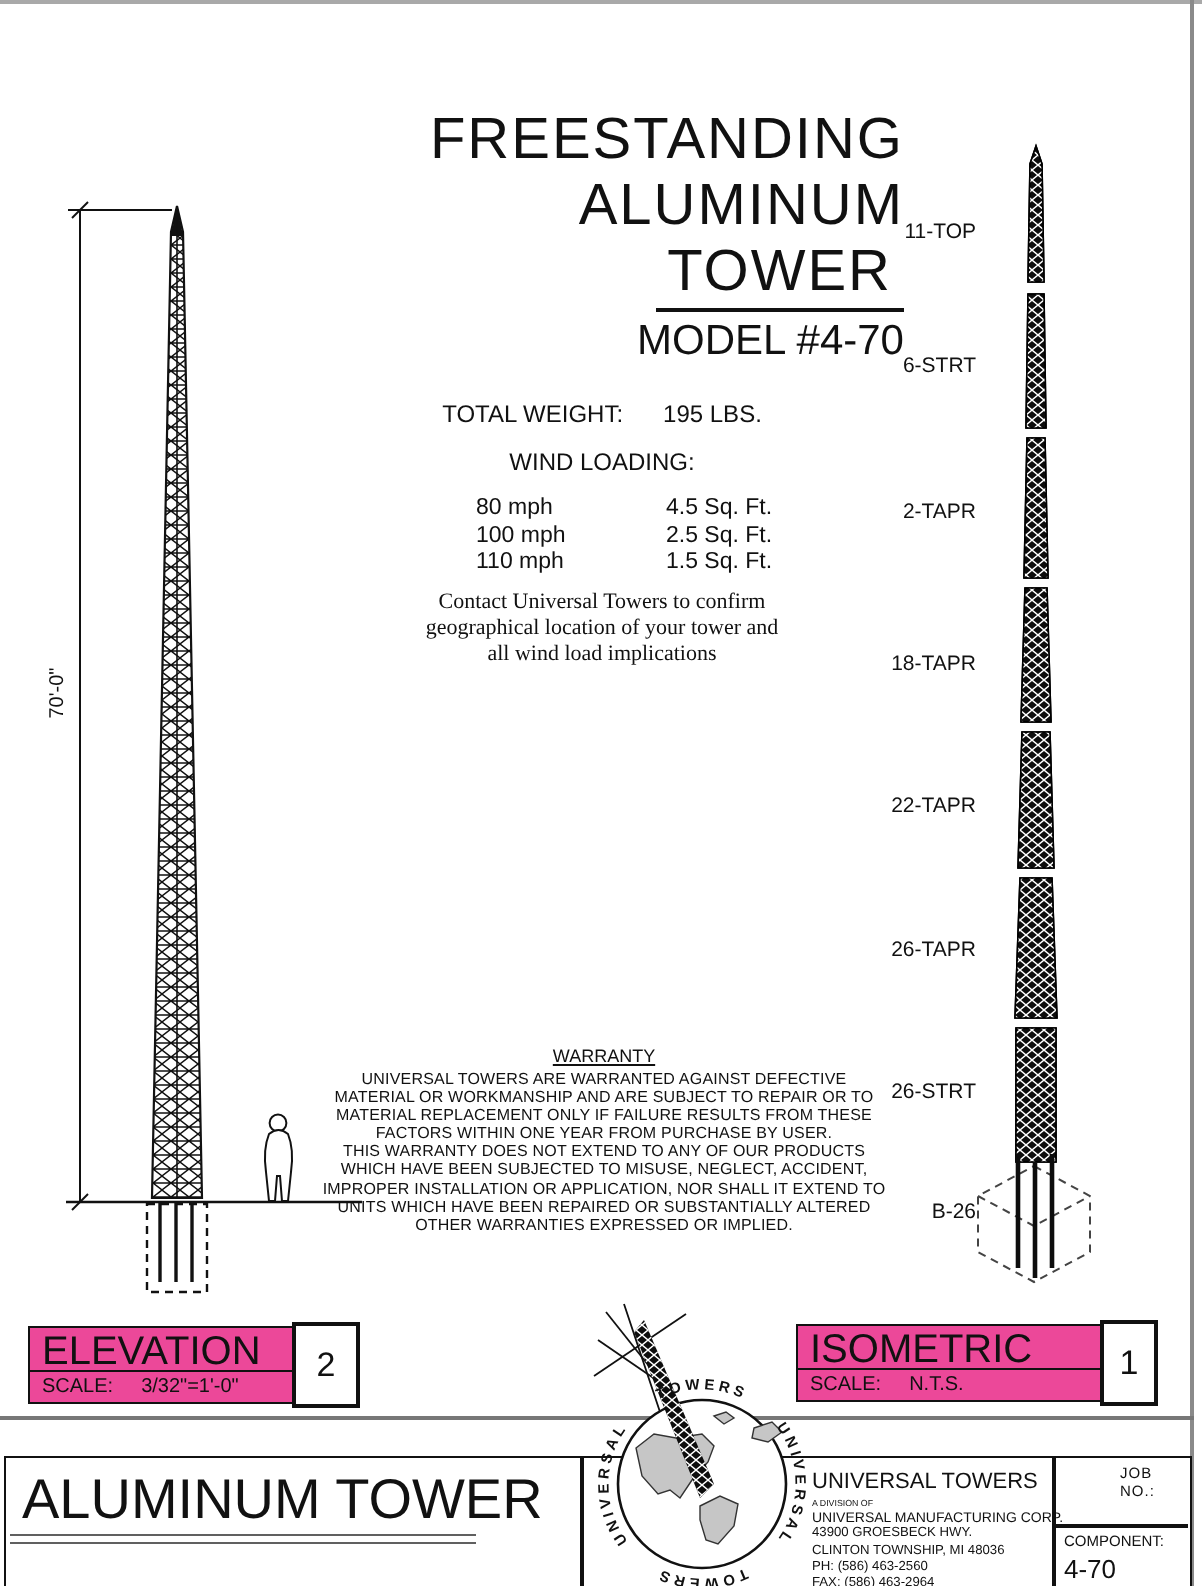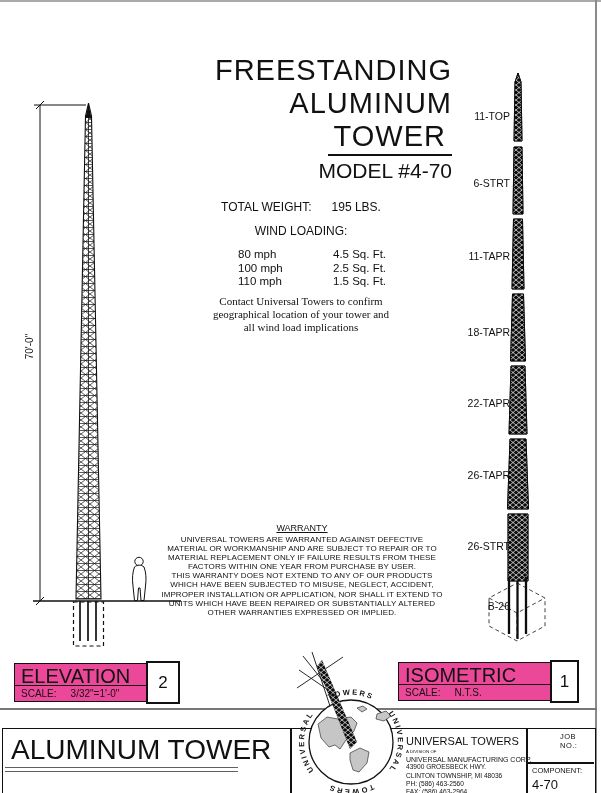--- a/index.html
+++ b/index.html
@@ -31,21 +31,21 @@
 
   
   .warranty { left:148px; top:523px; width:308px; text-align:center; }
   .warranty .wh { font-size:9px; text-decoration:underline; margin-bottom:2px; }
   .warranty .wl { font-size:8px; line-height:9.1px; letter-spacing:0.1px; }
 
   
   .dim-70 { left:-1px; top:341px; width:60px; text-align:center; font-size:10px; transform:rotate(-90deg); }
 
   
-  .iso-label { left:442px; width:68px; text-align:right; font-size:10.5px; }
+  .iso-label { left:420px; width:68px; text-align:right; font-size:10.5px; }
 
   
   .view-box { position:absolute; border:1.6px solid #111; background:#ec4899; }
   .vb-title { height:22px; border-bottom:1.4px solid #111; font-size:20px; padding:1px 0 0 6px; white-space:nowrap; }
   .vb-scale { font-size:10px; padding:2px 0 0 6px; white-space:nowrap; }
   .vb-scale .sv { margin-left:14px; }
   .num-box { position:absolute; border:2px solid #111; background:#fff; display:flex; align-items:center; justify-content:center; font-size:17px; }
 
   .rule-709 { left:0; top:708px; width:597px; height:2px; background:#777; }
 
@@ -115,21 +115,21 @@
     <div class="wl">WHICH HAVE BEEN SUBJECTED TO MISUSE, NEGLECT, ACCIDENT,</div>
     <div class="wl">IMPROPER INSTALLATION OR APPLICATION, NOR SHALL IT EXTEND TO</div>
     <div class="wl">UNITS WHICH HAVE BEEN REPAIRED OR SUBSTANTIALLY ALTERED</div>
     <div class="wl">OTHER WARRANTIES EXPRESSED OR IMPLIED.</div>
   </div>
 
   <div class="abs z3 dim-70">70'-0"</div>
 
   <div class="abs z3 iso-label" style="top:110px">11-TOP</div>
   <div class="abs z3 iso-label" style="top:177px">6-STRT</div>
-  <div class="abs z3 iso-label" style="top:250px">11-TAPR</div>
+  <div class="abs z3 iso-label" style="top:250px">2-TAPR</div>
   <div class="abs z3 iso-label" style="top:326px">18-TAPR</div>
   <div class="abs z3 iso-label" style="top:397px">22-TAPR</div>
   <div class="abs z3 iso-label" style="top:469px">26-TAPR</div>
   <div class="abs z3 iso-label" style="top:540px">26-STRT</div>
   <div class="abs z3 iso-label" style="top:600px">B-26</div>
 
   <div class="view-box z1" style="left:14px; top:663px; width:133px; height:39px;">
     <div class="vb-title">ELEVATION</div>
     <div class="vb-scale">
       <span>SCALE:</span><span class="sv">3/32"=1'-0"</span>

